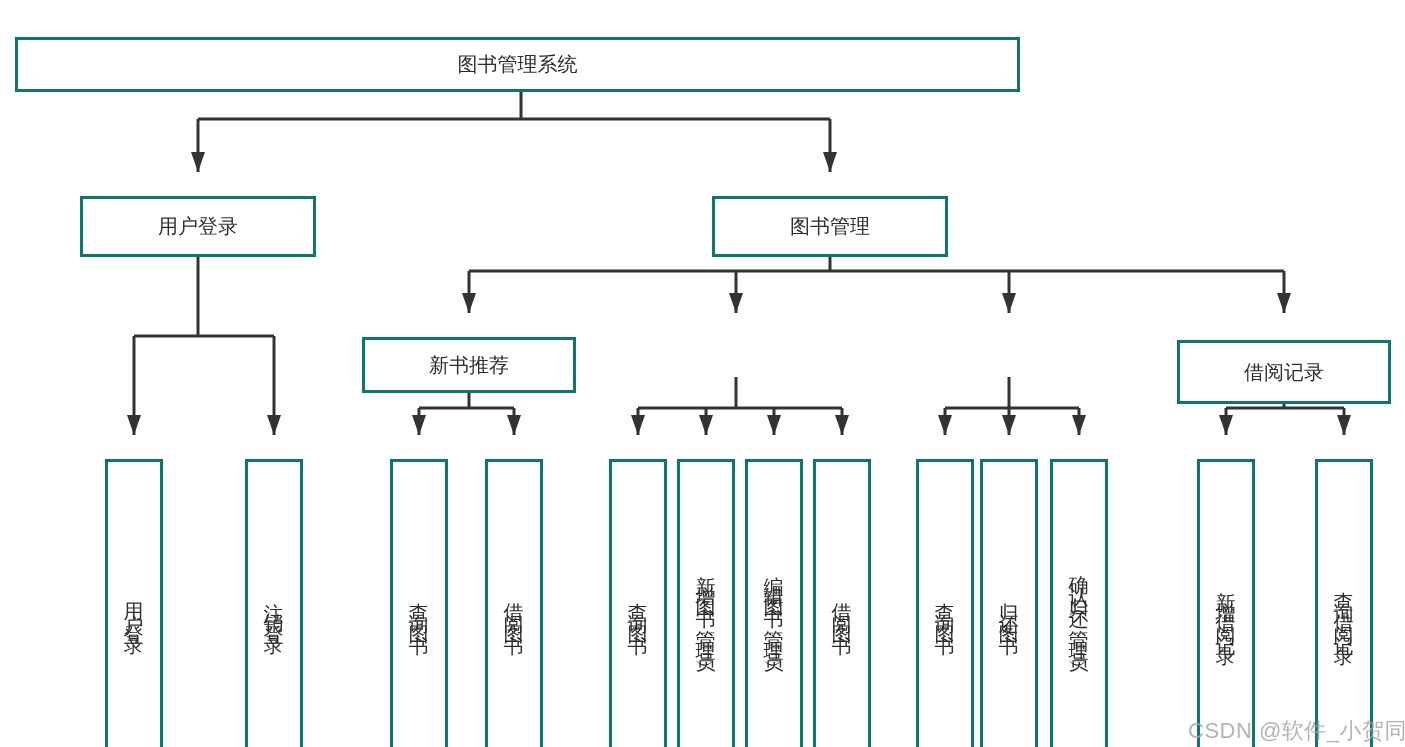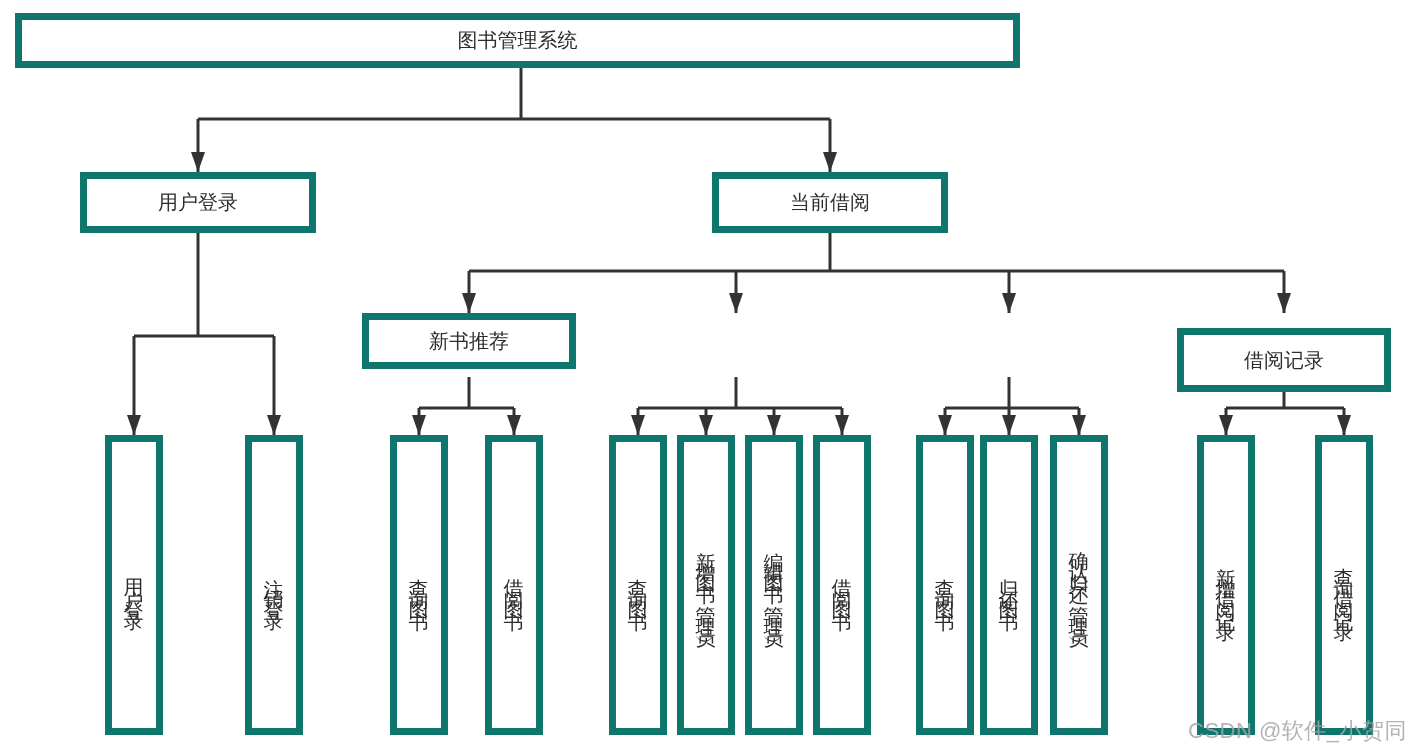--- a/index.html
+++ b/index.html
@@ -12,29 +12,30 @@
     overflow: hidden;
   }
   #wires {
     position: absolute;
     left: 0; top: 0;
     z-index: 0;
   }
   .box {
     position: absolute;
     box-sizing: border-box;
-    border: 7px solid #0f766e;
+    border: 3px solid #0f766e;
     background: #ffffff;
     display: flex;
     align-items: center;
     justify-content: center;
     color: #2d2d2d;
     font-size: 20px;
     z-index: 1;
     white-space: nowrap;
+    margin-top: 24px;
   }
   .v {
     writing-mode: vertical-rl;
     text-orientation: mixed;
     letter-spacing: 11px;
     line-height: 1;
     white-space: normal;
   }
   .watermark {
     position: absolute;
@@ -111,24 +112,24 @@
       <path d="M1284,377 V408"></path>
       <path d="M1226,408 H1344"></path>
       <path d="M1226,408 V435" marker-end="url(#ah)"></path>
       <path d="M1344,408 V435" marker-end="url(#ah)"></path>
     </g>
   </svg>
 
   <div class="box" style="left:15px;top:13px;width:1005px;height:55px">图书管理系统</div>
 
   <div class="box" style="left:80px;top:172px;width:236px;height:61px">用户登录</div>
-  <div class="box" style="left:712px;top:172px;width:236px;height:61px">当前借阅</div>
+  <div class="box" style="left:712px;top:172px;width:236px;height:61px">图书管理</div>
 
   <div class="box" style="left:362px;top:313px;width:214px;height:56px">新书推荐</div>
-  <div class="box" style="left:1177px;top:328px;width:214px;height:64px">借阅记录</div>
+  <div class="box" style="left:1177px;top:316px;width:214px;height:64px">借阅记录</div>
 
   <div class="box v" style="left:105px;top:435px;width:58px;height:300px">用户登录</div>
   <div class="box v" style="left:245px;top:435px;width:58px;height:300px">注销登录</div>
 
   <div class="box v" style="left:390px;top:435px;width:58px;height:300px">查询图书</div>
   <div class="box v" style="left:485px;top:435px;width:58px;height:300px">借阅图书</div>
 
   <div class="box v" style="left:609px;top:435px;width:58px;height:300px">查询图书</div>
   <div class="box v" style="left:677px;top:435px;width:58px;height:300px">新增图书（管理员）</div>
   <div class="box v" style="left:745px;top:435px;width:58px;height:300px">编辑图书（管理员）</div>

